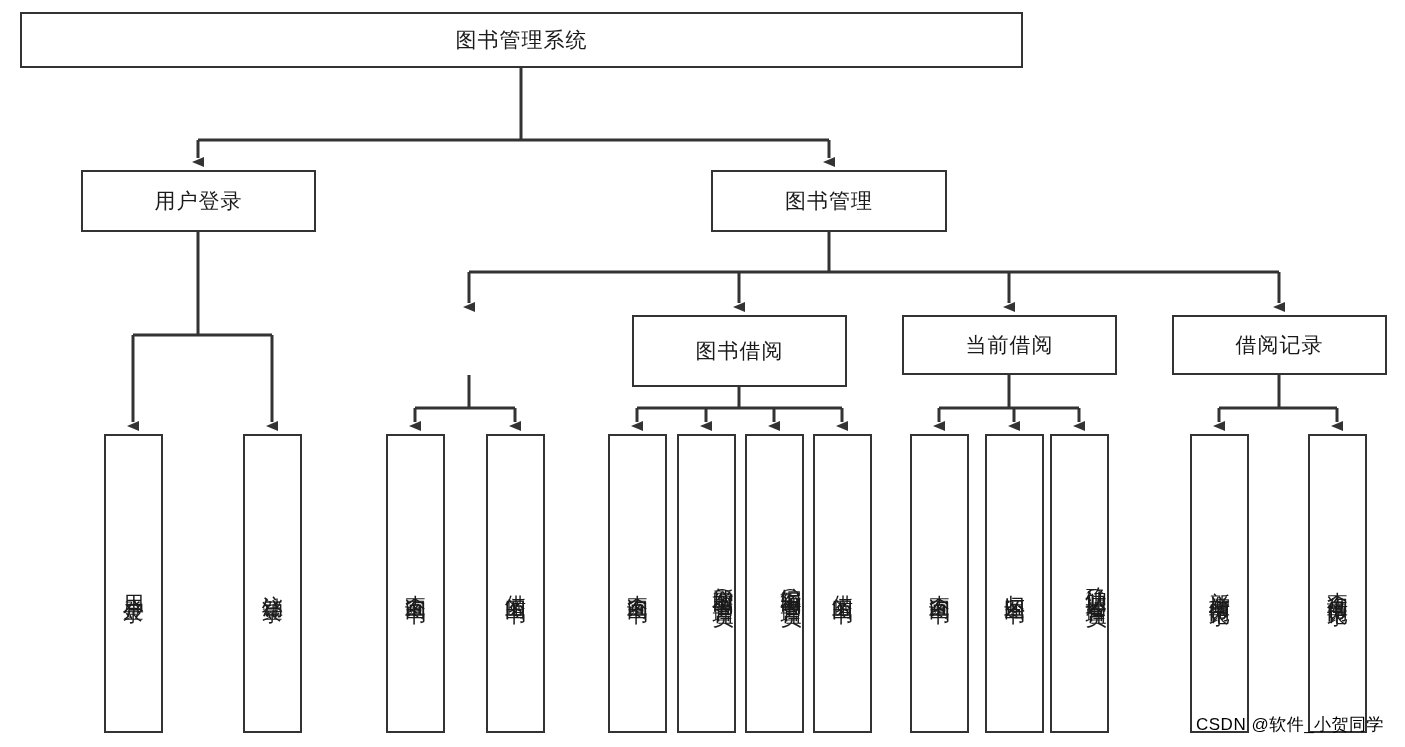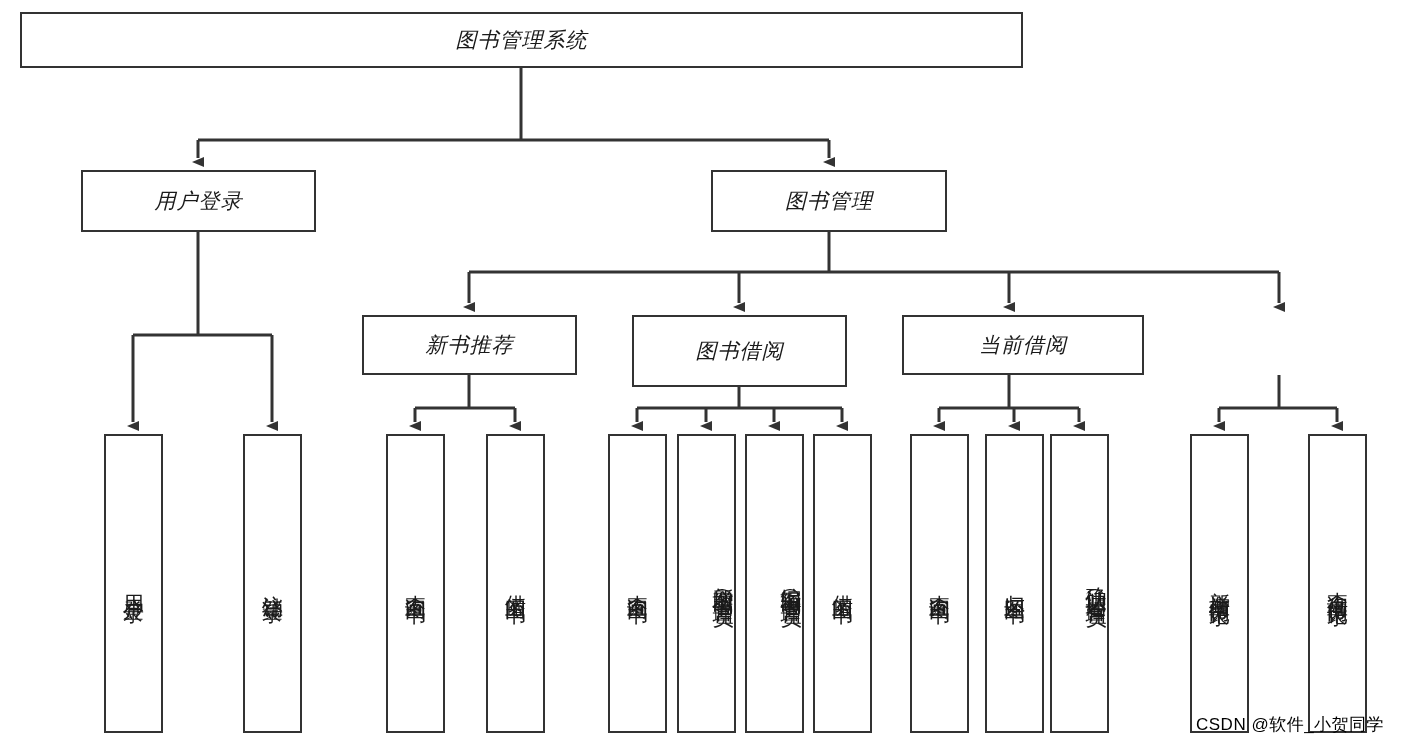--- a/index.html
+++ b/index.html
@@ -31,21 +31,20 @@
     border: 2px solid #333333;
     background: #ffffff;
     display: flex;
     align-items: center;
     justify-content: center;
     color: #1a1a1a;
   }
   .node.horiz {
     font-size: 21px;
     letter-spacing: 1px;
-    font-style: italic;
   }
   .node.vert {
     writing-mode: vertical-rl;
     text-orientation: upright;
     font-size: 21px;
     letter-spacing: 3px;
     line-height: 1.05;
     padding-top: 6px;
     padding-bottom: 6px;
     align-items: center;
@@ -129,28 +128,28 @@
     <span class="label">图书管理系统</span>
   </div>
 
   <div class="node horiz" style="left:81px; top:170px; width:235px; height:62px;">
     <span class="label">用户登录</span>
   </div>
   <div class="node horiz" style="left:711px; top:170px; width:236px; height:62px;">
     <span class="label">图书管理</span>
   </div>
 
-  <div class="node horiz" style="left:362px; top:315px; width:215px; height:60px;">
-    <span class="label">新书推荐</span>
-  </div>
   <div class="node horiz" style="left:632px; top:315px; width:215px; height:72px;">
     <span class="label">图书借阅</span>
   </div>
-  <div class="node horiz" style="left:902px; top:315px; width:242px; height:60px;">
+  <div class="node horiz" style="left:902px; top:315px; width:215px; height:60px;">
     <span class="label">当前借阅</span>
+  </div>
+  <div class="node horiz" style="left:1172px; top:315px; width:215px; height:60px;">
+    <span class="label">借阅记录</span>
   </div>
 
   <div class="node vert" style="left:104px; top:434px; width:59px; height:299px;">
     <span class="label">用户登录</span>
   </div>
   <div class="node vert" style="left:243px; top:434px; width:59px; height:299px;">
     <span class="label">注销登录</span>
   </div>
   <div class="node vert" style="left:386px; top:434px; width:59px; height:299px;">
     <span class="label">查询图书</span>

